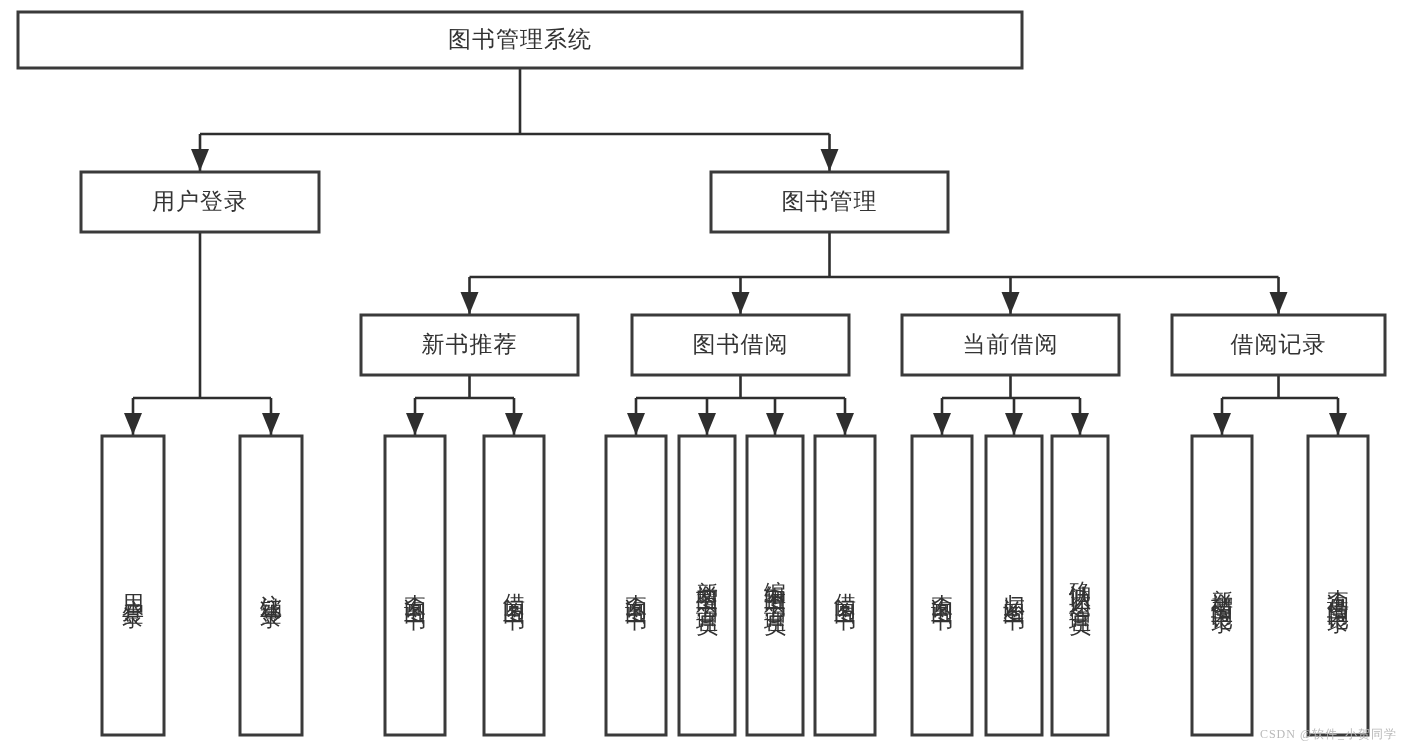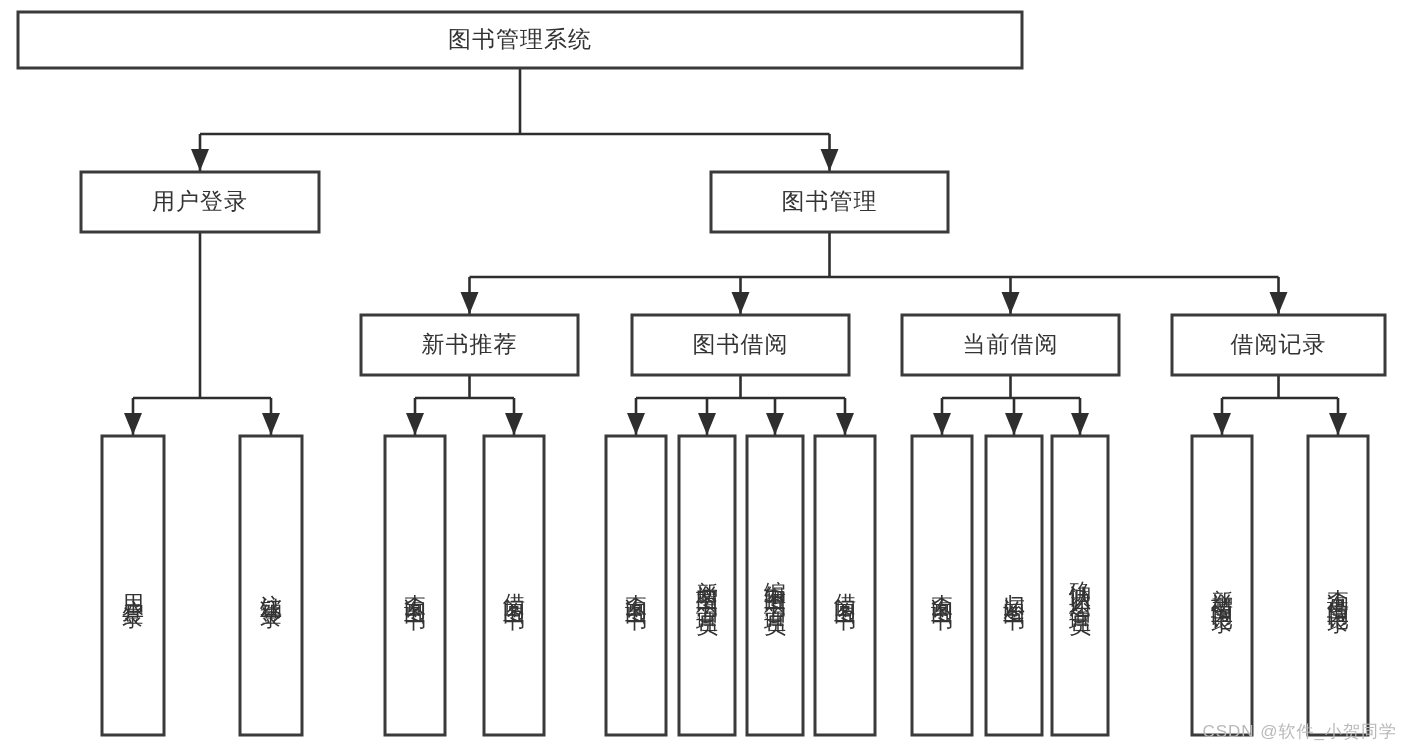--- a/index.html
+++ b/index.html
@@ -26,22 +26,22 @@
     writing-mode:vertical-rl;
     text-orientation:upright;
     font-family:"Liberation Sans","DejaVu Sans",sans-serif;
     font-size:22px;color:#333333;
     letter-spacing:5px;
     line-height:1;
     white-space:nowrap;
   }
   #watermark{
     position:absolute;right:8px;bottom:4px;
-    font-family:Liberation Sans, sans-serif;
-    font-size:17px;color:#b9b9b9;letter-spacing:1px;
+    font-family:Liberation Serif, serif;
+    font-size:12px;color:#b9b9b9;letter-spacing:1px;
     user-select:none;pointer-events:none;white-space:nowrap;
   }
 </style>
 </head>
 <body>
 
 <div id="diagram-root">
   <svg id="tree" viewBox="0 0 1405 747">
     <g id="edges-layer">
         <g>

